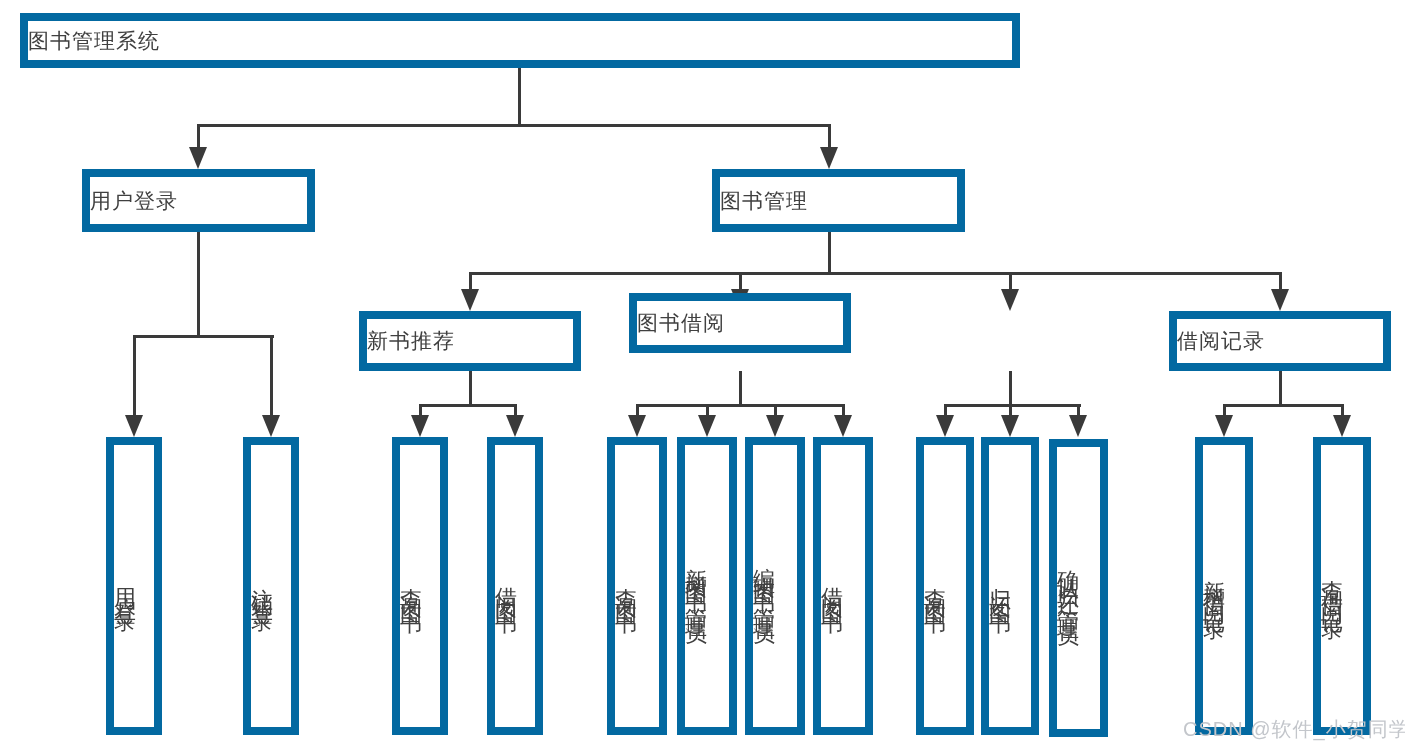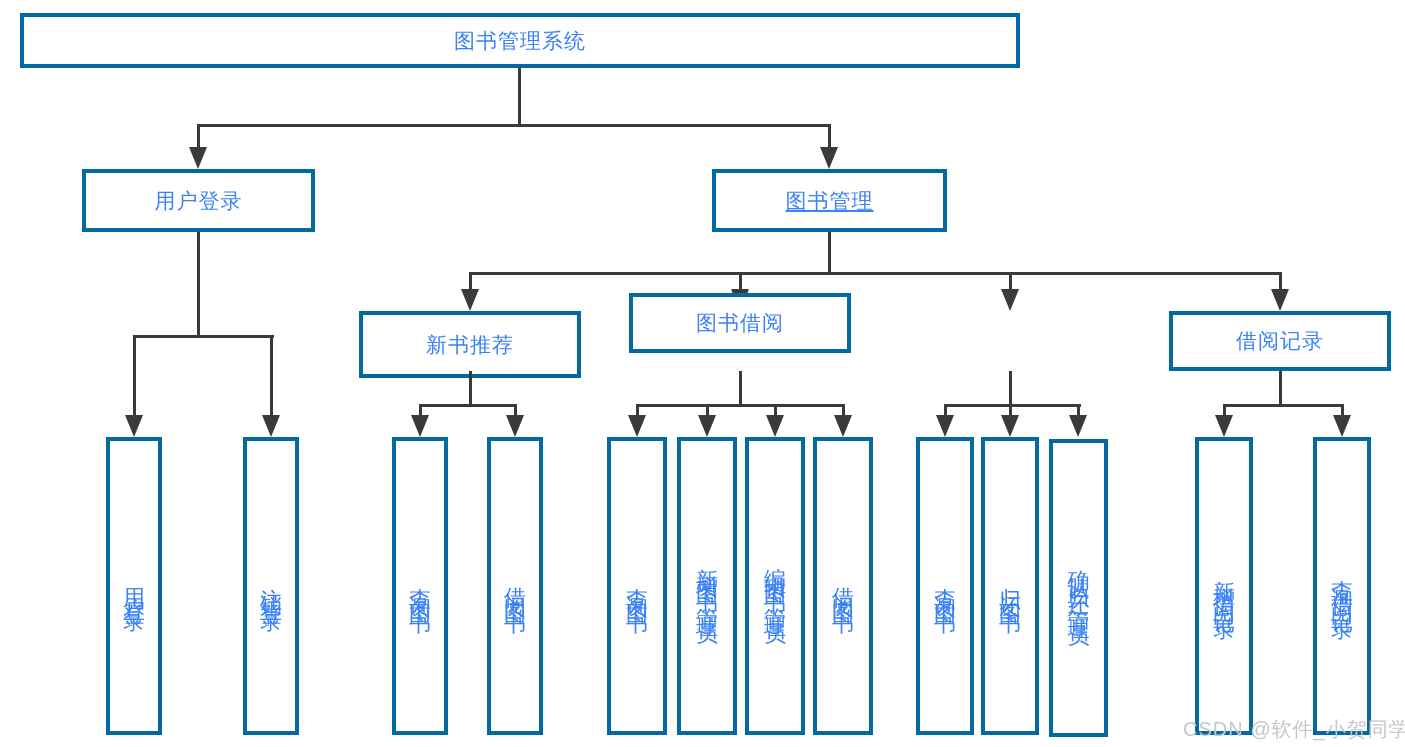--- a/index.html
+++ b/index.html
@@ -6,26 +6,25 @@
   #canvas{
     position:relative;
     width:1405px;height:747px;
     background:#ffffff;
     font-family:"Liberation Sans", sans-serif;
     overflow:hidden;
   }
   .box{
     position:absolute;
     box-sizing:border-box;
-    border:4px solid #0369a1;
+    border:8px solid #0369a1;
     background:#fff;
     display:flex;
     align-items:center;
-    justify-content:center;
-    color:#3b82f6;
+    color:#404040;
   }
   .hbox{font-size:21px;letter-spacing:1px;}
   .vbox span{
     writing-mode:vertical-rl;
     text-orientation:mixed;
     font-size:22px;
     letter-spacing:8px;
     line-height:1;
     white-space:nowrap;
   }
@@ -57,21 +56,21 @@
   <div class="ln" style="left:518px;top:68px;width:3px;height:58px;"></div>
   <div class="ln" style="left:197px;top:124px;width:634px;height:3px;"></div>
   <div class="ln" style="left:197px;top:127px;width:3px;height:22px;"></div>
   <div class="tri" style="left:189px;top:147px;"></div>
   <div class="ln" style="left:828px;top:127px;width:3px;height:22px;"></div>
   <div class="tri" style="left:820px;top:147px;"></div>
 
   <div class="box hbox" style="left:82px;top:169px;width:233px;height:63px;">
     <span>用户登录</span>
   </div>
-  <div class="box hbox" style="left:712px;top:169px;width:235px;height:63px;text-decoration:underline;">
+  <div class="box hbox" style="left:712px;top:169px;width:253px;height:63px;">
     <span>图书管理</span>
   </div>
 
   <div class="ln" style="left:197px;top:232px;width:3px;height:105px;"></div>
   <div class="ln" style="left:133px;top:335px;width:141px;height:3px;"></div>
   <div class="ln" style="left:133px;top:338px;width:3px;height:78px;"></div>
   <div class="tri" style="left:125px;top:415px;"></div>
   <div class="ln" style="left:270px;top:338px;width:3px;height:78px;"></div>
   <div class="tri" style="left:262px;top:415px;"></div>
 
@@ -79,21 +78,21 @@
   <div class="ln" style="left:469px;top:272px;width:813px;height:3px;"></div>
   <div class="ln" style="left:469px;top:275px;width:3px;height:14px;"></div>
   <div class="tri" style="left:461px;top:289px;"></div>
   <div class="ln" style="left:739px;top:275px;width:3px;height:14px;"></div>
   <div class="tri" style="left:731px;top:289px;"></div>
   <div class="ln" style="left:1009px;top:275px;width:3px;height:14px;"></div>
   <div class="tri" style="left:1001px;top:289px;"></div>
   <div class="ln" style="left:1279px;top:275px;width:3px;height:14px;"></div>
   <div class="tri" style="left:1271px;top:289px;"></div>
 
-  <div class="box hbox" style="left:359px;top:311px;width:222px;height:67px;">
+  <div class="box hbox" style="left:359px;top:311px;width:222px;height:60px;">
     <span>新书推荐</span>
   </div>
   <div class="box hbox" style="left:629px;top:293px;width:222px;height:60px;">
     <span>图书借阅</span>
   </div>
   <div class="box hbox" style="left:1169px;top:311px;width:222px;height:60px;">
     <span>借阅记录</span>
   </div>
 
   <div class="ln" style="left:469px;top:371px;width:3px;height:35px;"></div>

